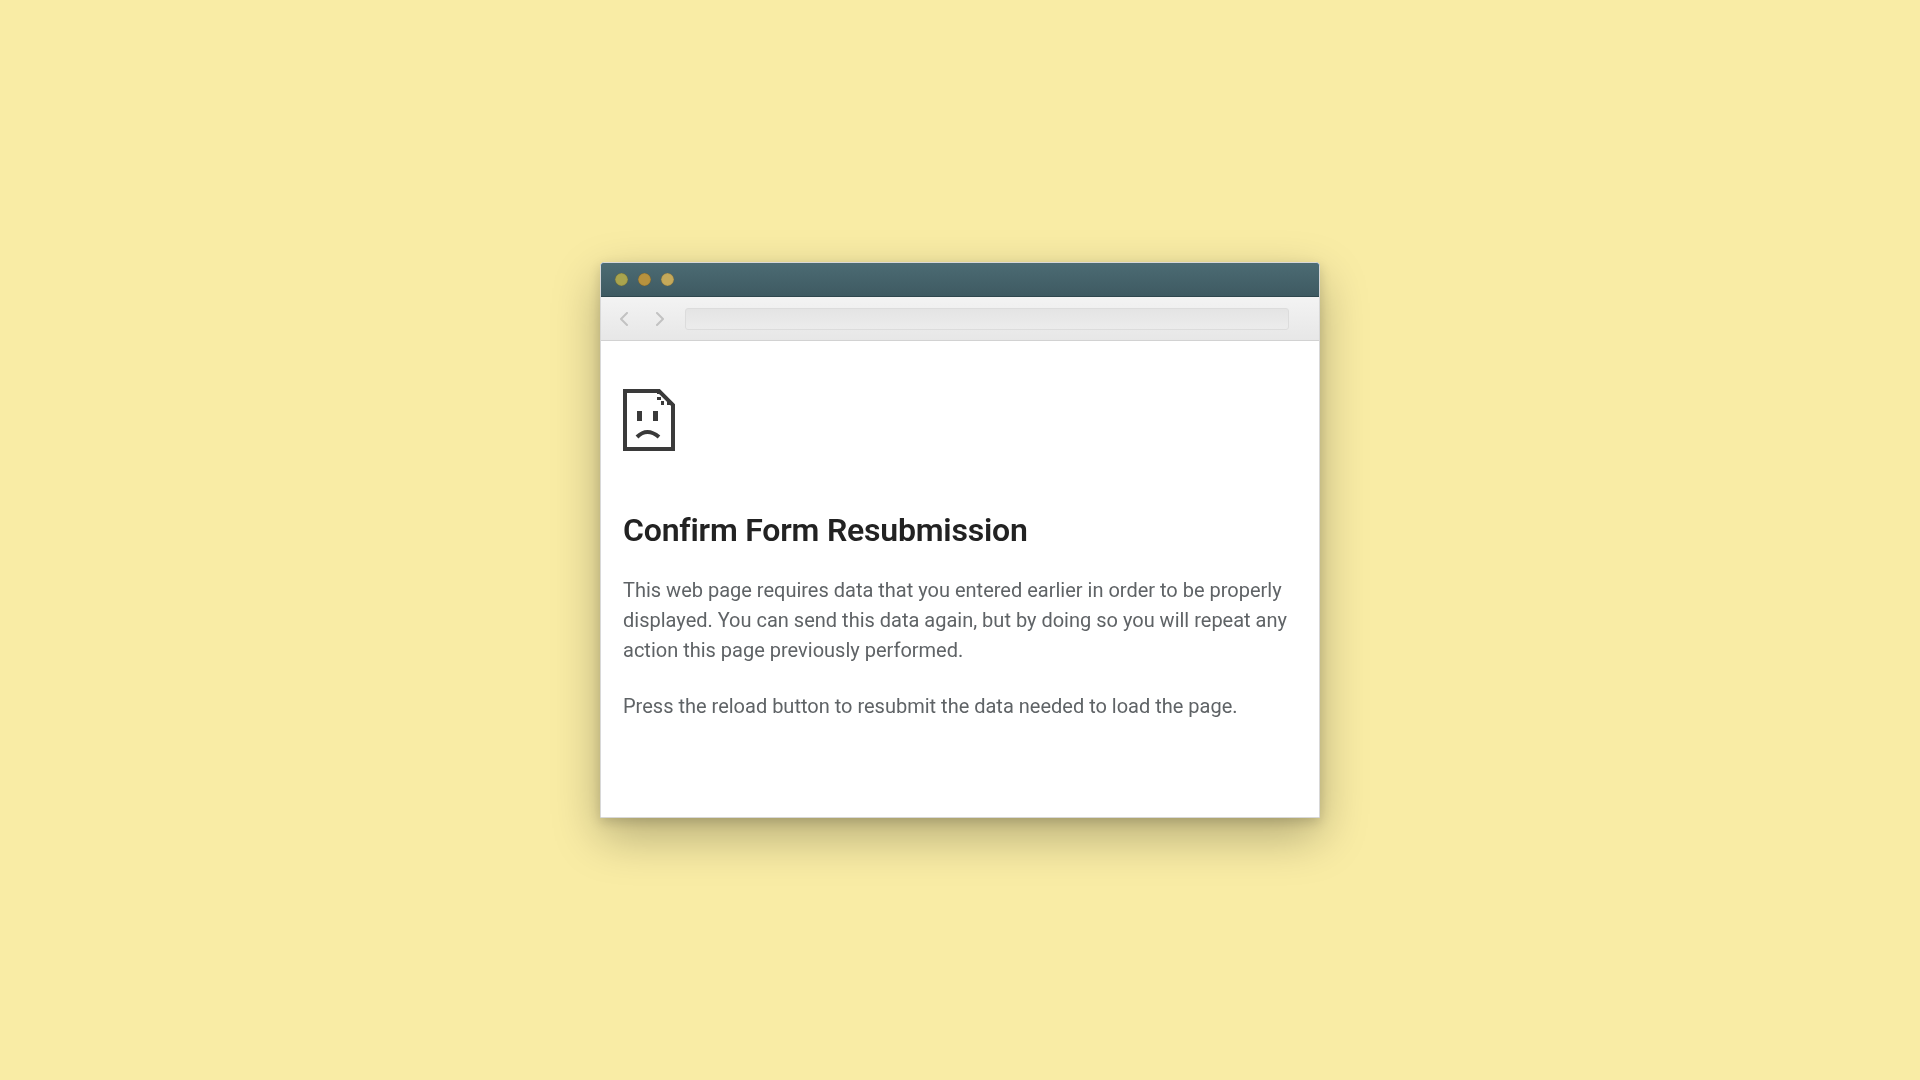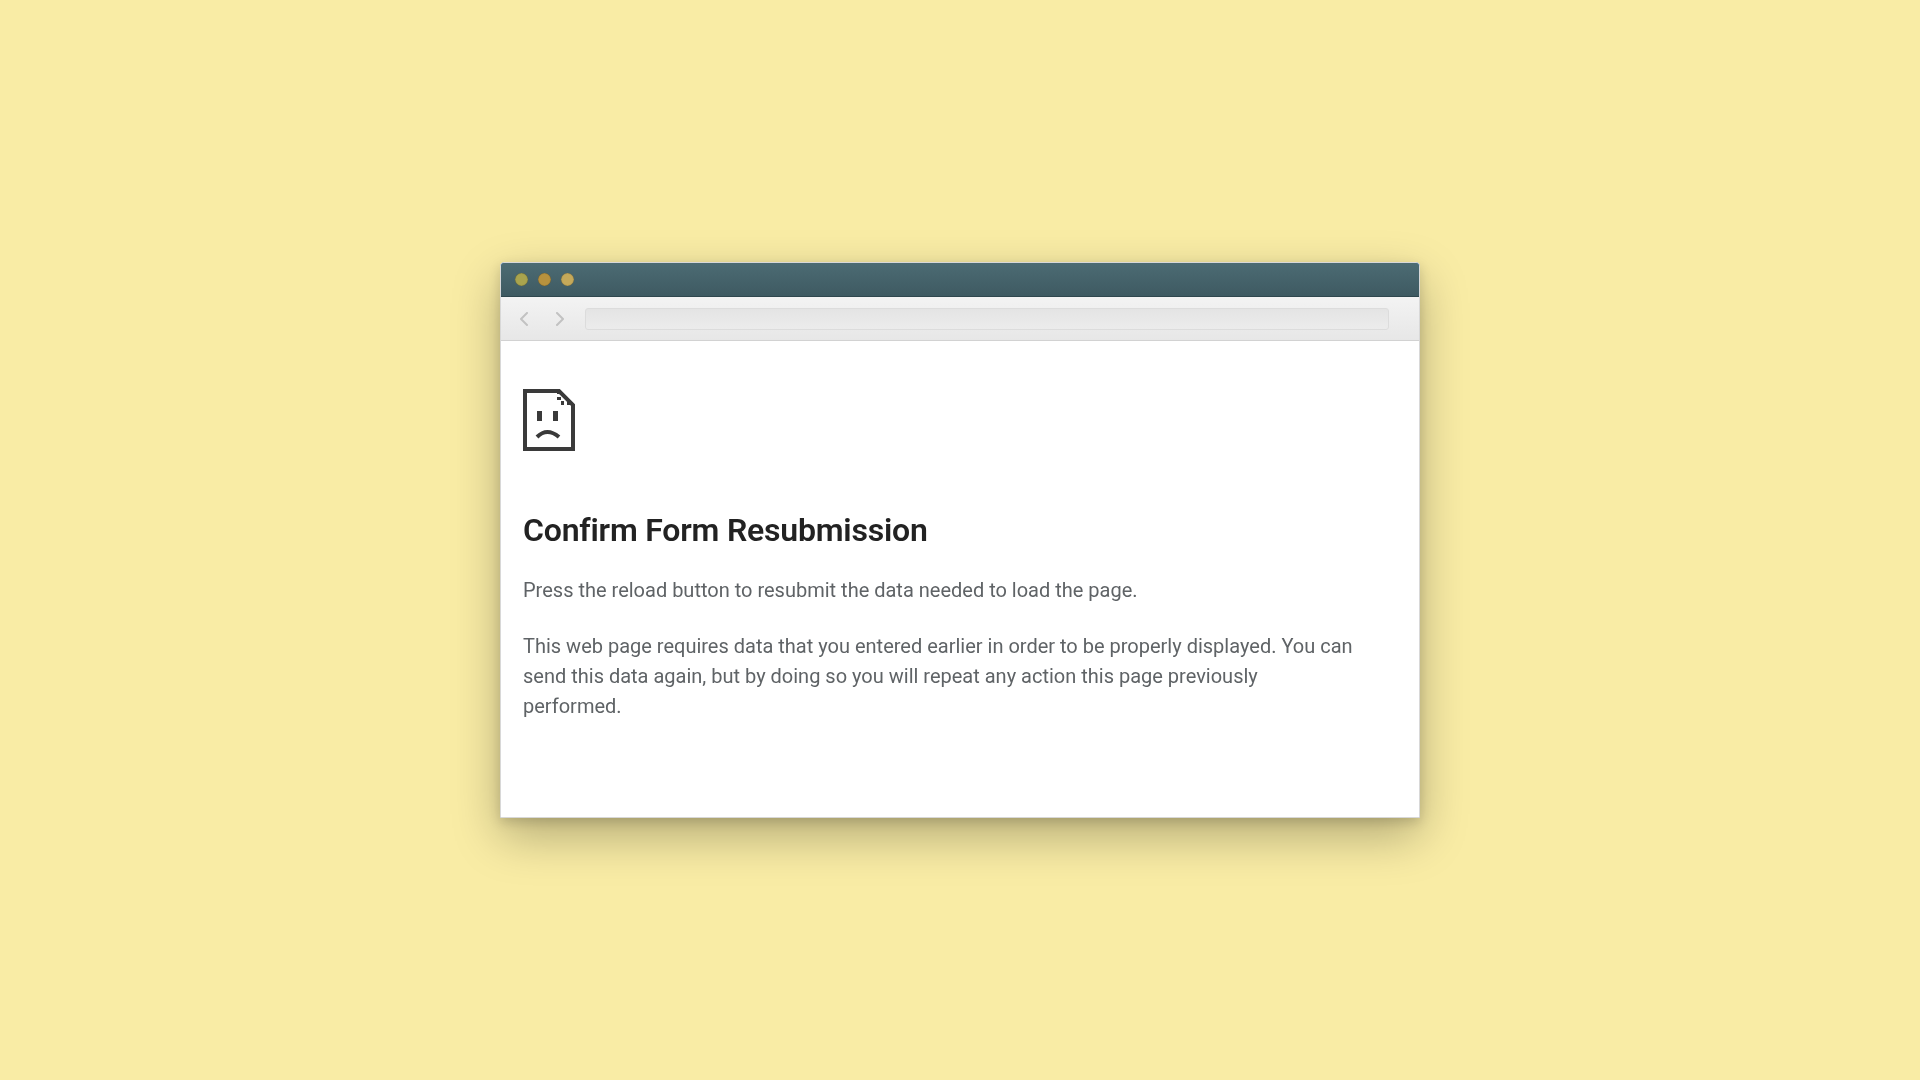--- a/index.html
+++ b/index.html
@@ -11,21 +11,21 @@
       width: 1920px;
       height: 1080px;
       background: #f9eca5;
       display: flex;
       align-items: center;
       justify-content: center;
       font-family: -apple-system, BlinkMacSystemFont, "Segoe UI", Roboto, Helvetica, Arial, sans-serif;
       overflow: hidden;
     }
     .browser-window {
-      width: 920px;
+      width: 720px;
       background: #3b82f6;
       border: 1px solid #d8d8d8;
       border-radius: 4px 4px 0 0;
       box-shadow: 0 18px 48px rgba(0,0,0,0.28), 0 4px 12px rgba(0,0,0,0.15);
       overflow: hidden;
     }
     .titlebar {
       height: 34px;
       background: linear-gradient(to bottom, #4c6b73, #3e5a62);
       border-bottom: 1px solid #2f474e;
@@ -127,16 +127,16 @@
           <path d="M2 2 H36 L50 16 V60 H2 Z" stroke-linejoin="miter"></path>
           <path d="M36 2 V14" stroke-dasharray="3,3"></path>
           <path d="M38 14 H50" stroke-dasharray="3,3"></path>
         </g>
         <rect x="14" y="22" width="5" height="10" fill="#3a3a3a"></rect>
         <rect x="30" y="22" width="5" height="10" fill="#3a3a3a"></rect>
         <path d="M14 48 Q24 38 36 48" fill="none" stroke="#3a3a3a" stroke-width="4" stroke-linecap="butt"></path>
       </svg>
     </div>
     <h1 class="heading">Confirm Form Resubmission</h1>
+    <p class="para">This web page requires data that you entered earlier in order to be properly displayed. You can send this data again, but by doing so you will repeat any action this page previously performed.</p>
     <p class="para">Press the reload button to resubmit the data needed to load the page.</p>
-    <p class="para">This web page requires data that you entered earlier in order to be properly displayed. You can send this data again, but by doing so you will repeat any action this page previously performed.</p>
   </div>
 </div>
 
 </body></html>

